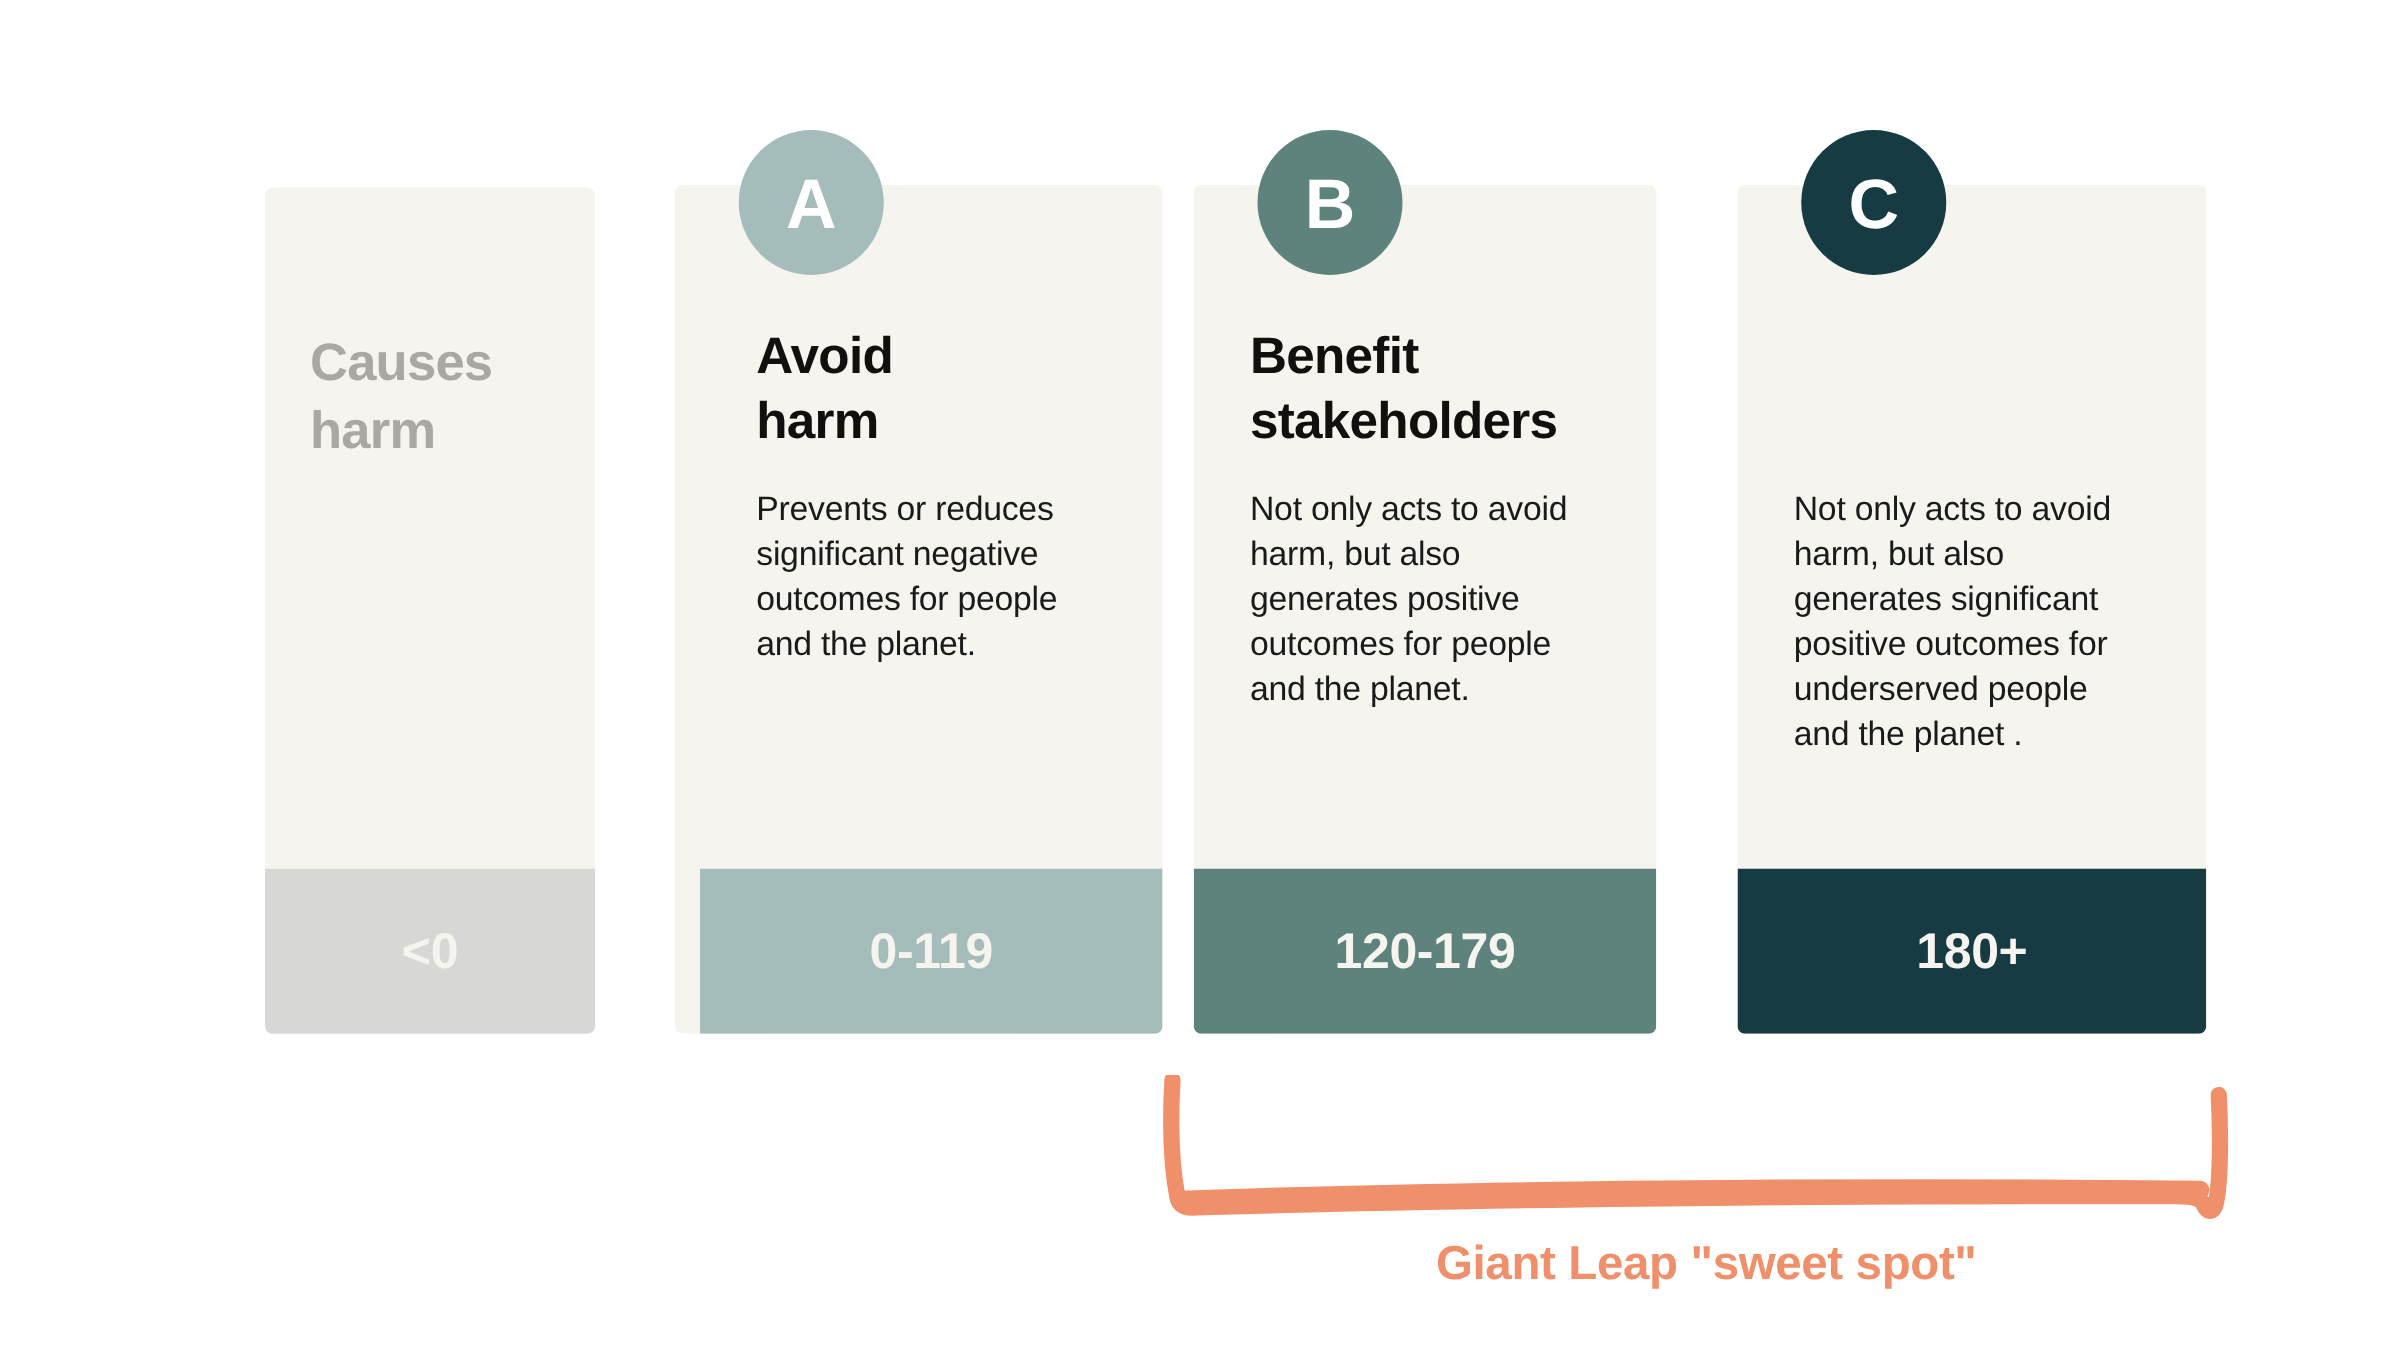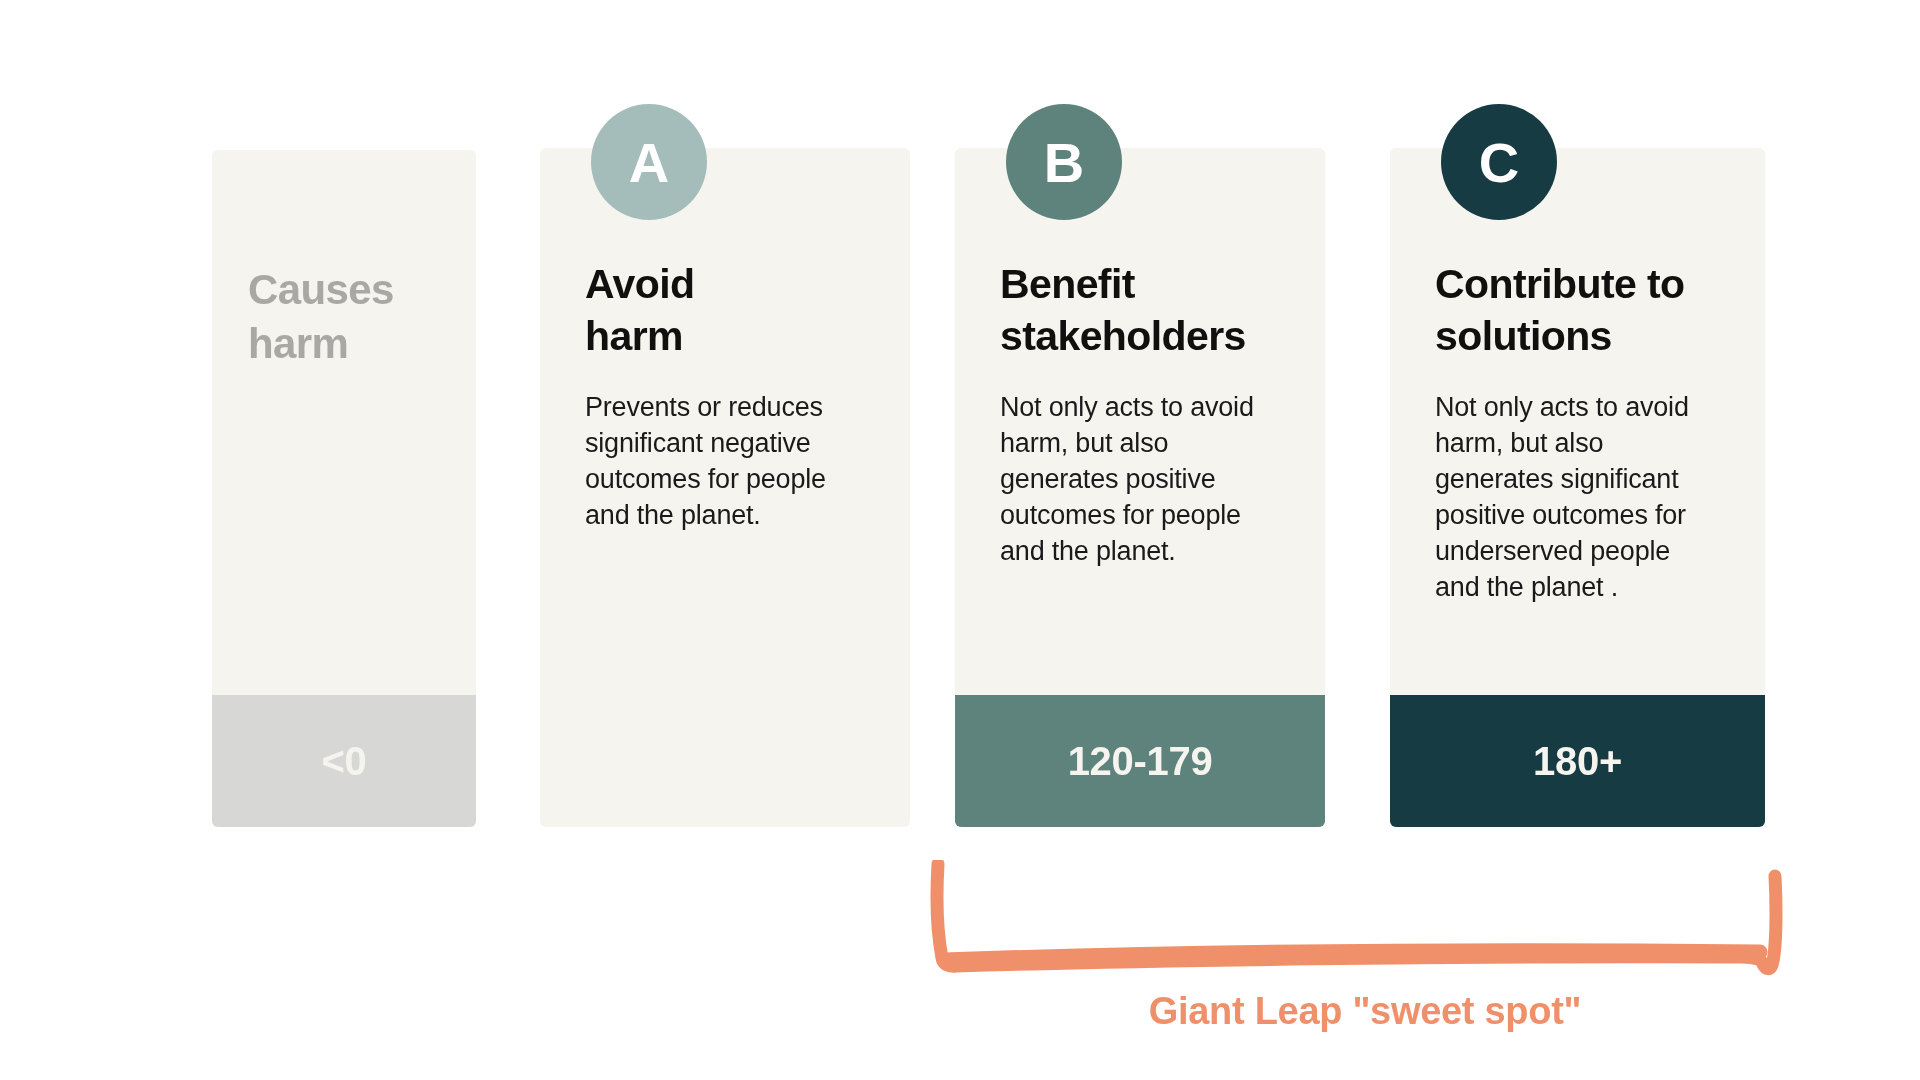--- a/index.html
+++ b/index.html
@@ -129,28 +129,31 @@
 harm</div>
     </div>
     <div class="band band-muted" style="background:#D7D7D5;">
       <span class="band-label">&lt;0</span>
     </div>
   </div>
 
   <div class="badge" style="left:591px; top:104px; background:#A5BDBA;">
     <span>A</span>
   </div>
-  <div class="card" style="left:540px; top:148px; width:370px; height:679px;">
+  <div class="card" style="left:540px; top:148px; width:370px; height:679px;padding-left:20px;">
     <div class="card-body">
       <div class="card-title" style="left:45px; top:110px; width:310px;">Avoid
 harm</div>
       <div class="card-desc" style="left:45px; top:242px; width:300px;">Prevents or reduces
 significant negative
 outcomes for people
 and the planet.</div>
+    </div>
+    <div class="band" style="background:#A5BDBA;">
+      <span class="band-label">0-119</span>
     </div>
   </div>
 
   <div class="badge" style="left:1006px; top:104px; background:#5E827C;">
     <span>B</span>
   </div>
   <div class="card" style="left:955px; top:148px; width:370px; height:679px;">
     <div class="card-body">
       <div class="card-title" style="left:45px; top:110px; width:320px;">Benefit
 stakeholders</div>
@@ -163,22 +166,20 @@
     <div class="band" style="background:#5E827C;text-align:right;">
       <span class="band-label">120-179</span>
     </div>
   </div>
 
   <div class="badge" style="left:1441px; top:104px; background:#173B43;">
     <span>C</span>
   </div>
   <div class="card" style="left:1390px; top:148px; width:375px; height:679px;">
     <div class="card-body">
-      <div class="card-title" style="left:45px; top:110px; width:325px;">Contribute to
-solutions</div>
       <div class="card-desc" style="left:45px; top:242px; width:305px;">Not only acts to avoid
 harm, but also
 generates significant
 positive outcomes for
 underserved people
 and the planet .</div>
     </div>
     <div class="band" style="background:#173B43;">
       <span class="band-label">180+</span>
     </div>

